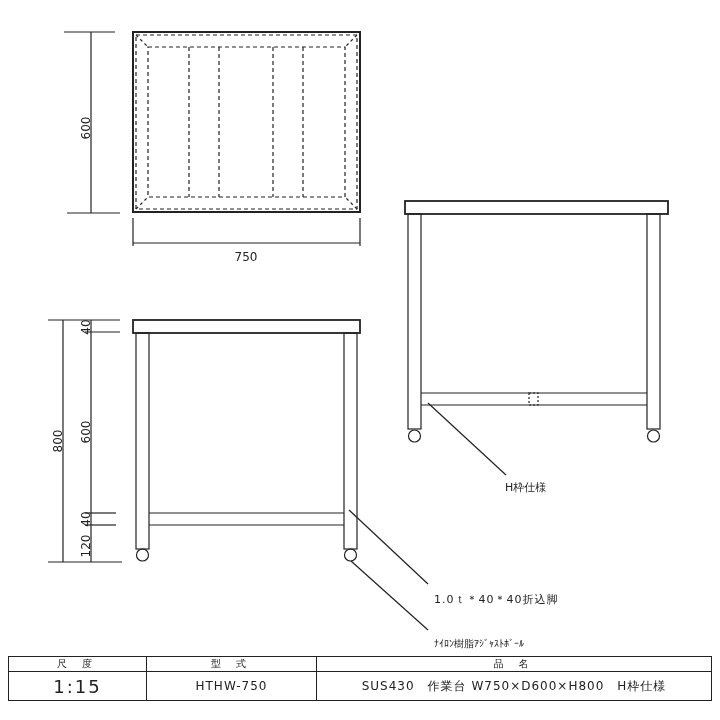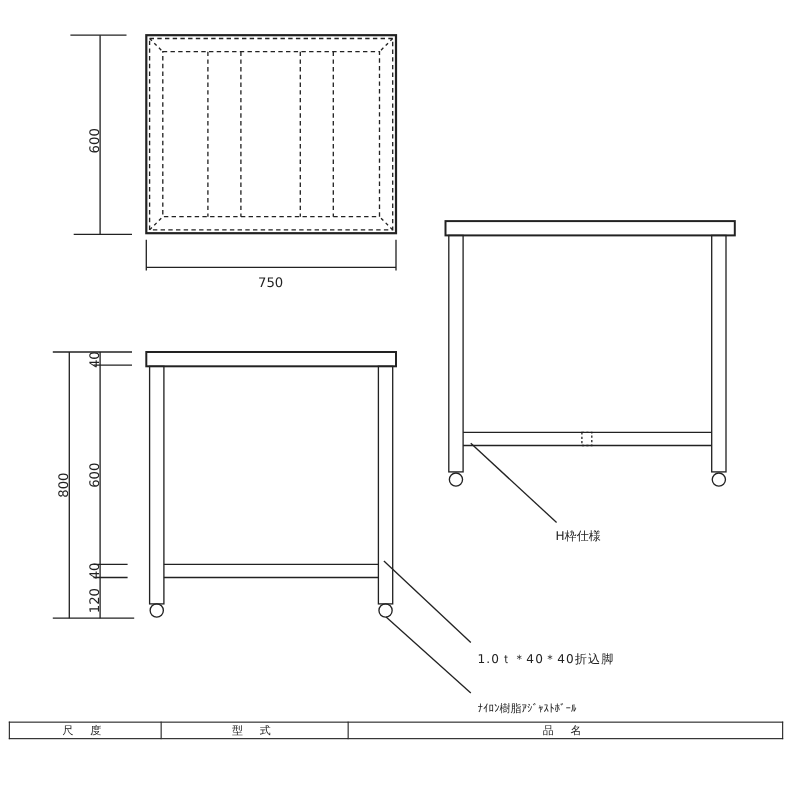--- a/index.html
+++ b/index.html
@@ -121,14 +121,19 @@
     <col style="width:138px">
     <col style="width:170px">
     <col>
   </colgroup>
   <tbody>
       <tr>
     <th>尺 度</th>
     <th>型 式</th>
     <th>品 名</th>
   </tr>
+  <tr>
+    <td class="scale-val">1:15</td>
+    <td class="model-val">HTHW-750</td>
+    <td class="name-val">SUS430　作業台 W750×D600×H800　H枠仕様</td>
+  </tr>
 </tbody>
   </table>
 
 </body></html>

